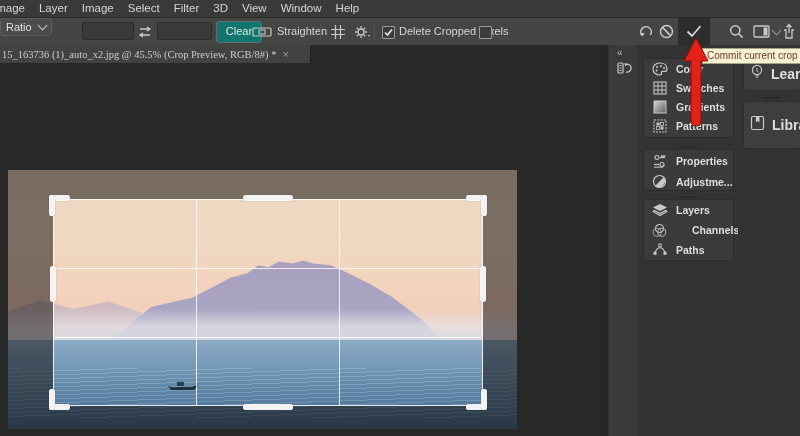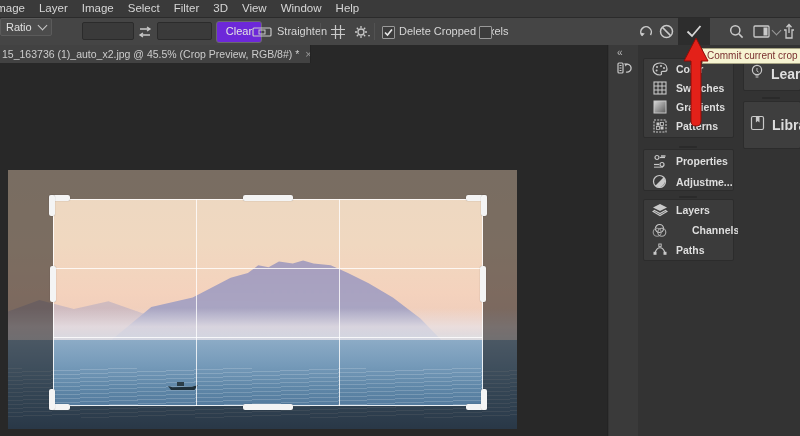--- a/index.html
+++ b/index.html
@@ -16,35 +16,35 @@
   
   #optionsbar{left:0;top:18px;width:800px;height:27px;background:#454545;border-bottom:3px solid #fef9c3;}
   .opt-label{font-size:11px;color:#d6d6d6;line-height:27px;}
   .field{position:absolute;background:#3a3a3a;border:1px solid #2b2b2b;border-radius:2px;height:16px;}
   .field input{width:100%;height:100%;background:transparent;border:none;outline:none;color:#ddd;font-size:11px;padding:0 4px;box-sizing:border-box;}
   #ratio-select{left:24px;top:4px;width:52px;height:18px;background:#4c4c4c;border:1px solid #5b5b5b;
                 border-radius:2px;display:flex;align-items:center;justify-content:space-between;padding:0 5px;box-sizing:border-box;cursor:default;}
   #ratio-select span{font-size:11px;color:#e0e0e0;line-height:16px;}
   .chev-down{width:6px;height:6px;border-right:1.5px solid #c9c9c9;border-bottom:1.5px solid #c9c9c9;
              transform:rotate(45deg);margin-top:-3px;}
-  #clear-btn{position:absolute;left:216px;top:3px;width:44px;height:20px;background:#6d28d9;border:1px solid #6a6a6a;
+  #clear-btn{position:absolute;left:216px;top:3px;width:44px;height:20px;background:#0f766e;border:1px solid #6a6a6a;
              border-radius:3px;color:#e3e3e3;font-size:11px;text-align:center;line-height:19px;cursor:default;}
   .ob-divider{position:absolute;top:5px;width:1px;height:17px;background:#525252;}
   .checkbox{position:absolute;top:8px;width:11px;height:11px;border:1px solid #9a9a9a;background:#3c3c3c;border-radius:1px;}
   .checkbox svg{position:absolute;left:0;top:0;}
   .cb-label{position:absolute;top:0;font-size:11px;color:#d6d6d6;line-height:27px;white-space:nowrap;}
   .ob-icon{position:absolute;top:5px;}
   #commit-btn{position:absolute;left:678px;top:0px;width:32px;height:27px;background:#2d2d2d;}
   #commit-btn svg{position:absolute;left:8px;top:6px;}
 
   
   #tabbar{left:0;top:45px;width:607px;height:18px;background:#282828;}
   #doc-tab{position:absolute;left:0;top:0;width:310px;height:18px;background:#424242;border-right:1px solid #232323;
            display:flex;align-items:center;overflow:hidden;}
-  #doc-tab .title{font-size:10.5px;color:#cccccc;white-space:nowrap;margin-left:2px;}
+  #doc-tab .title{font-size:10.5px;color:#cccccc;white-space:nowrap;margin-left:2px;font-family:Liberation Serif, serif;}
   #doc-tab .close{font-size:11px;color:#9a9a9a;margin-left:6px;cursor:default;}
 
   
   #canvas{left:0;top:63px;width:607px;height:373px;background:#282828;}
   #photo{position:absolute;left:8px;top:107px;width:509px;height:259px;overflow:hidden;background:#eed6c0;}
   #sky{position:absolute;left:0;top:0;width:100%;height:165px;
        background:linear-gradient(180deg,#ecd8c2 0%,#f0d8c0 45%,#f4d2bd 75%,#eccaba 100%);}
   #ridge-left{position:absolute;left:-10px;top:118px;width:230px;height:60px;
        background:#b3aac2;opacity:.55;filter:blur(3px);
        clip-path:polygon(0 45%,18% 20%,33% 35%,48% 22%,65% 45%,100% 80%,100% 100%,0 100%);}

